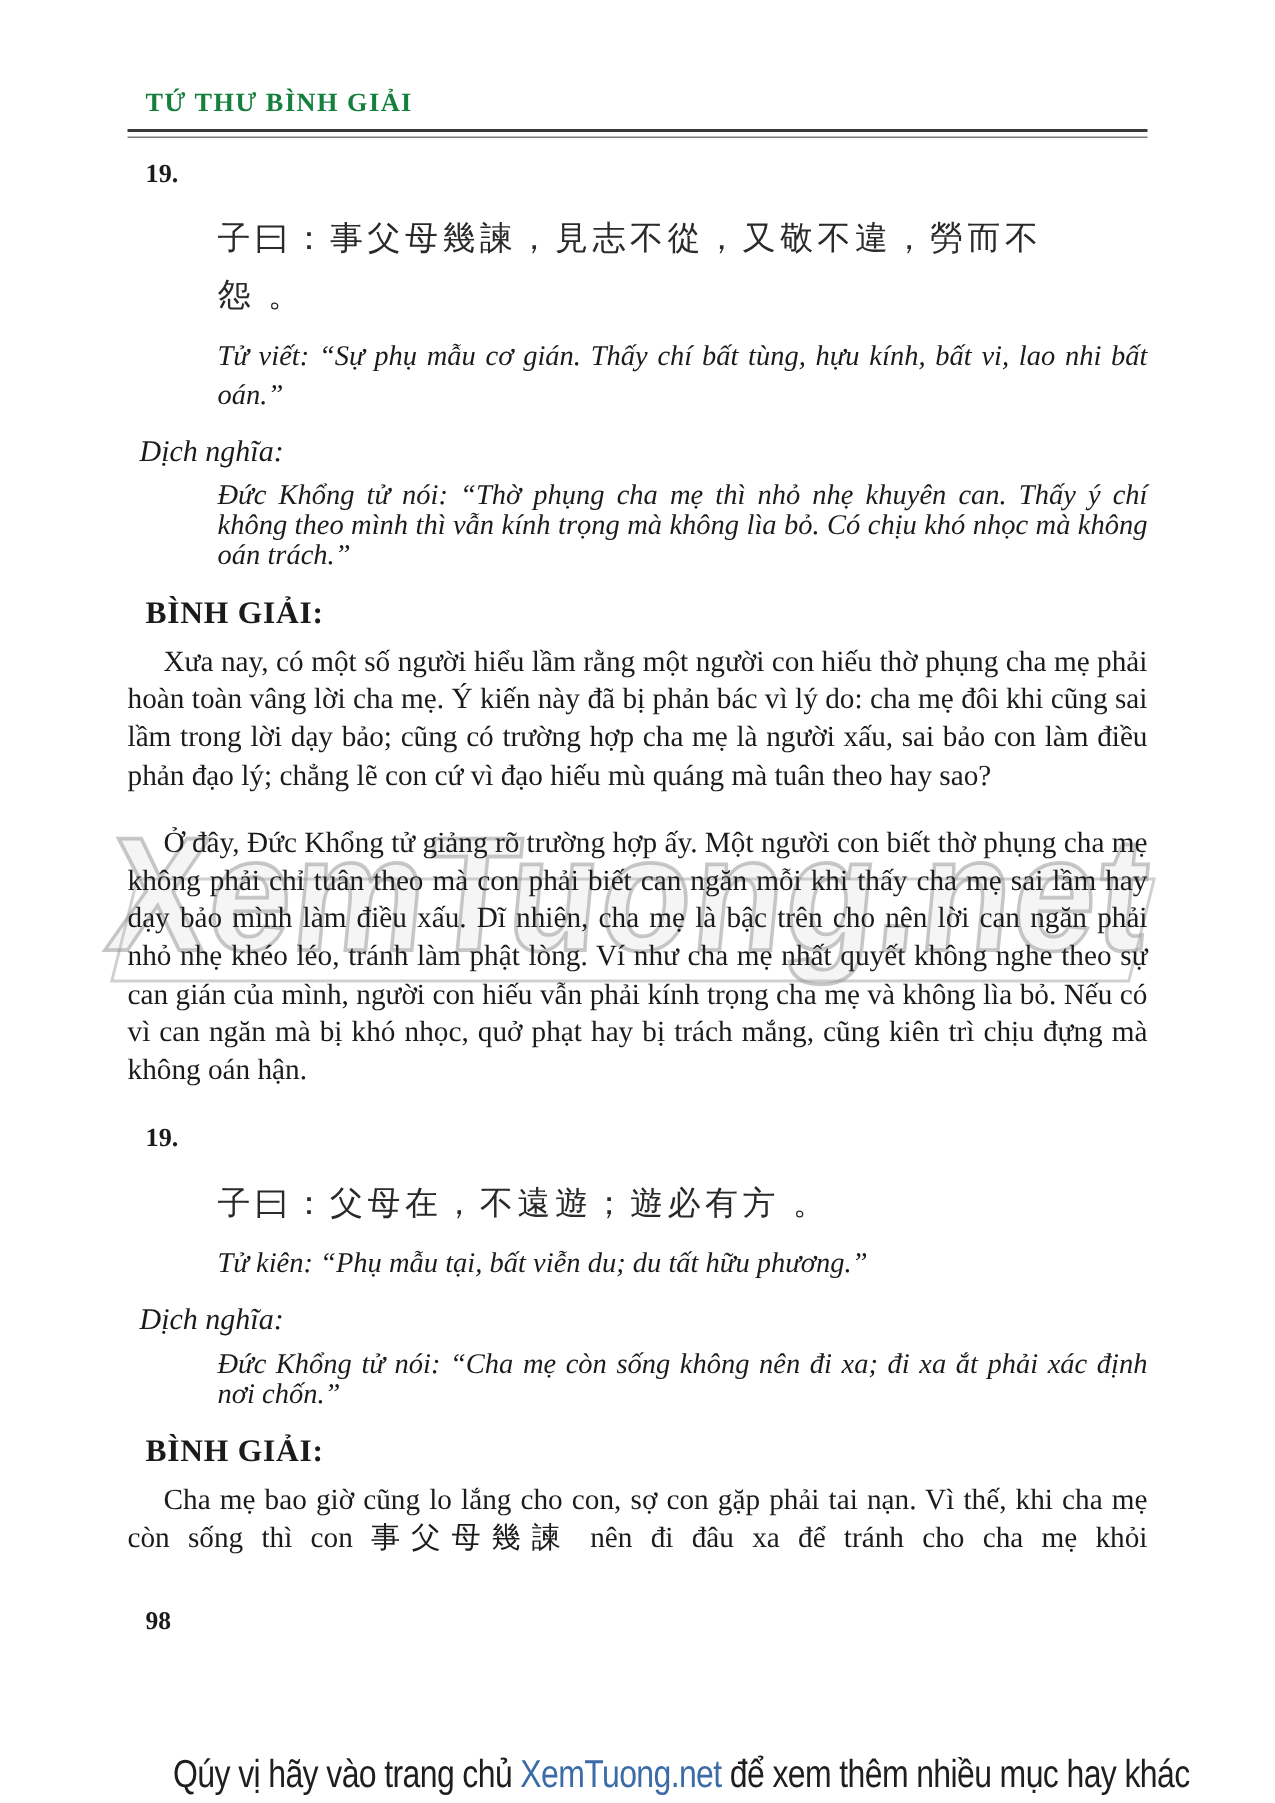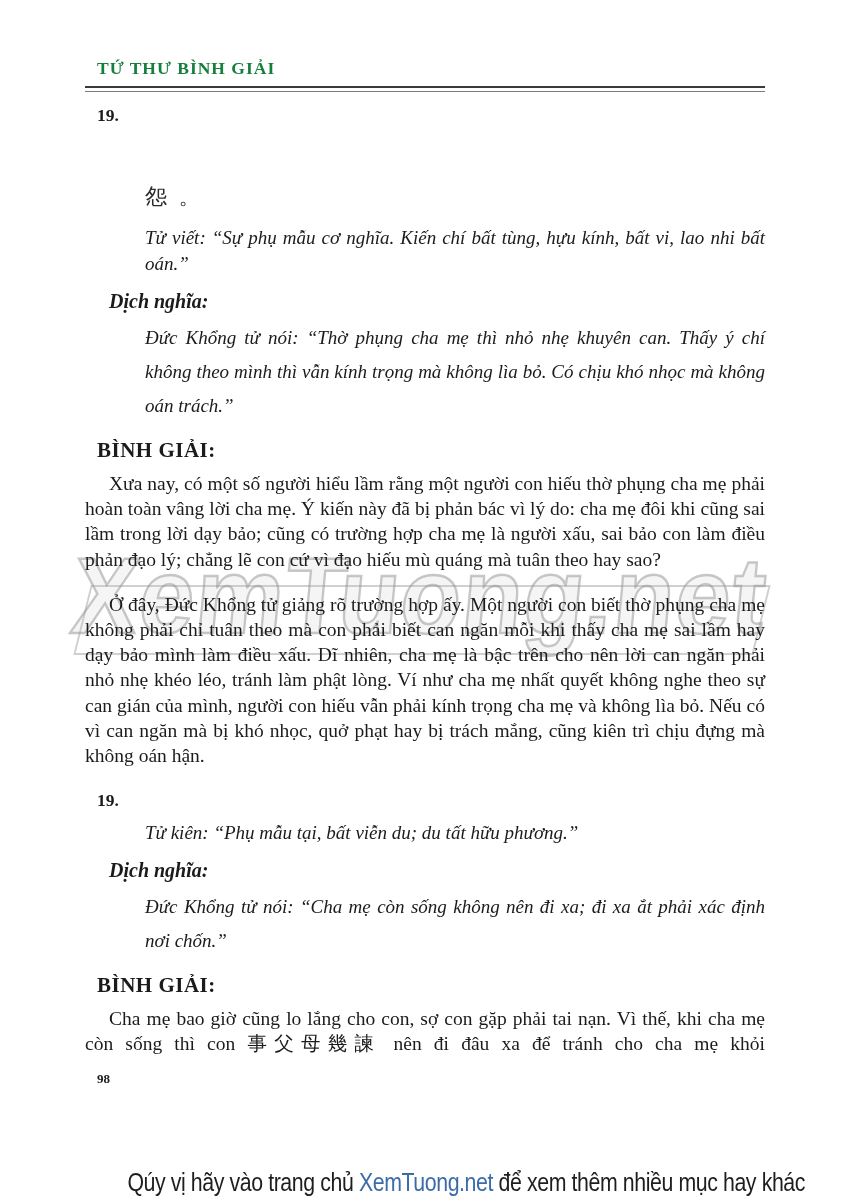--- a/index.html
+++ b/index.html
@@ -50,30 +50,30 @@
   }
   .translit {
     margin: 9px 0 0 60px;
     font-size: 19px;
     font-style: italic;
     line-height: 26px;
     text-align: justify;
   }
   .dich-heading {
     margin-top: 13px;
-    margin-left: 24px;
+    margin-left: 8px;
     font-size: 20px;
-    font-weight: bold;
+    font-weight: normal;
     font-style: italic;
   }
   .translation {
     margin: 8px 0 0 60px;
     font-size: 19px;
     font-style: italic;
-    line-height: 34px;
+    line-height: 20px;
     text-align: justify;
   }
   .binh-heading {
     margin-top: 15px;
     margin-left: 12px;
     font-size: 21px;
     font-weight: bold;
     letter-spacing: 0.5px;
   }
   .para {
@@ -82,28 +82,28 @@
     line-height: 25.2px;
     text-align: justify;
     text-indent: 24px;
   }
   .para.tight { margin-top: 20px; }
   .para.continues { text-align-last: justify; }
   .page-number {
     position: absolute;
     left: 97px;
     top: 1071px;
-    font-size: 13px;
+    font-size: 17px;
     font-weight: bold;
     z-index: 1;
     text-align: right;
   }
   .footer {
     position: absolute;
-    left: 12px;
+    left: 0;
     right: 0;
     bottom: 4px;
     text-align: center;
     z-index: 1;
     padding-left: 41px;
   }
   .footer-inner {
     display: inline-block;
     font-family: "Liberation Sans", sans-serif;
     font-size: 26px;
@@ -159,37 +159,40 @@
   </div>
 
   <div class="content">
 
     <div class="header-title">TỨ THƯ BÌNH GIẢI</div>
     <div class="header-rule"></div>
 
     <div class="sec-num">19.</div>
 
     <div class="chinese">
-      <br>
+      <span>子曰：事父母幾諫，見志不從，又敬不違，勞而不</span><br>
       <span>怨 。</span>
     </div>
 
-    <div class="translit">Tử viết: “Sự phụ mẫu cơ nghĩa. Kiến chí bất tùng, hựu kính, bất vi, lao nhi bất oán.”</div>
+    <div class="translit">Tử viết: “Sự phụ mẫu cơ gián. Thấy chí bất tùng, hựu kính, bất vi, lao nhi bất oán.”</div>
 
     <div class="dich-heading">Dịch nghĩa:</div>
 
     <div class="translation">Đức Khổng tử nói: “Thờ phụng cha mẹ thì nhỏ nhẹ khuyên can. Thấy ý chí không theo mình thì vẫn kính trọng mà không lìa bỏ. Có chịu khó nhọc mà không oán trách.”</div>
 
     <div class="binh-heading">BÌNH GIẢI:</div>
 
     <p class="para">Xưa nay, có một số người hiểu lầm rằng một người con hiếu thờ phụng cha mẹ phải hoàn toàn vâng lời cha mẹ. Ý kiến này đã bị phản bác vì lý do: cha mẹ đôi khi cũng sai lầm trong lời dạy bảo; cũng có trường hợp cha mẹ là người xấu, sai bảo con làm điều phản đạo lý; chẳng lẽ con cứ vì đạo hiếu mù quáng mà tuân theo hay sao?</p>
     <p class="para tight">Ở đây, Đức Khổng tử giảng rõ trường hợp ấy. Một người con biết thờ phụng cha mẹ không phải chỉ tuân theo mà con phải biết can ngăn mỗi khi thấy cha mẹ sai lầm hay dạy bảo mình làm điều xấu. Dĩ nhiên, cha mẹ là bậc trên cho nên lời can ngăn phải nhỏ nhẹ khéo léo, tránh làm phật lòng. Ví như cha mẹ nhất quyết không nghe theo sự can gián của mình, người con hiếu vẫn phải kính trọng cha mẹ và không lìa bỏ. Nếu có vì can ngăn mà bị khó nhọc, quở phạt hay bị trách mắng, cũng kiên trì chịu đựng mà không oán hận.</p>
 
     <div class="sec-num second">19.</div>
 
+    <div class="chinese">
+      <span>子曰：父母在，不遠遊；遊必有方 。</span>
+    </div>
 
     <div class="translit">Tử kiên: “Phụ mẫu tại, bất viễn du; du tất hữu phương.”</div>
 
     <div class="dich-heading">Dịch nghĩa:</div>
 
     <div class="translation">Đức Khổng tử nói: “Cha mẹ còn sống không nên đi xa; đi xa ắt phải xác định nơi chốn.”</div>
 
     <div class="binh-heading">BÌNH GIẢI:</div>
 
     <p class="para continues">Cha mẹ bao giờ cũng lo lắng cho con, sợ con gặp phải tai nạn. Vì thế, khi cha mẹ còn sống thì con 事父母幾諫 nên đi đâu xa để tránh cho cha mẹ khỏi</p>

